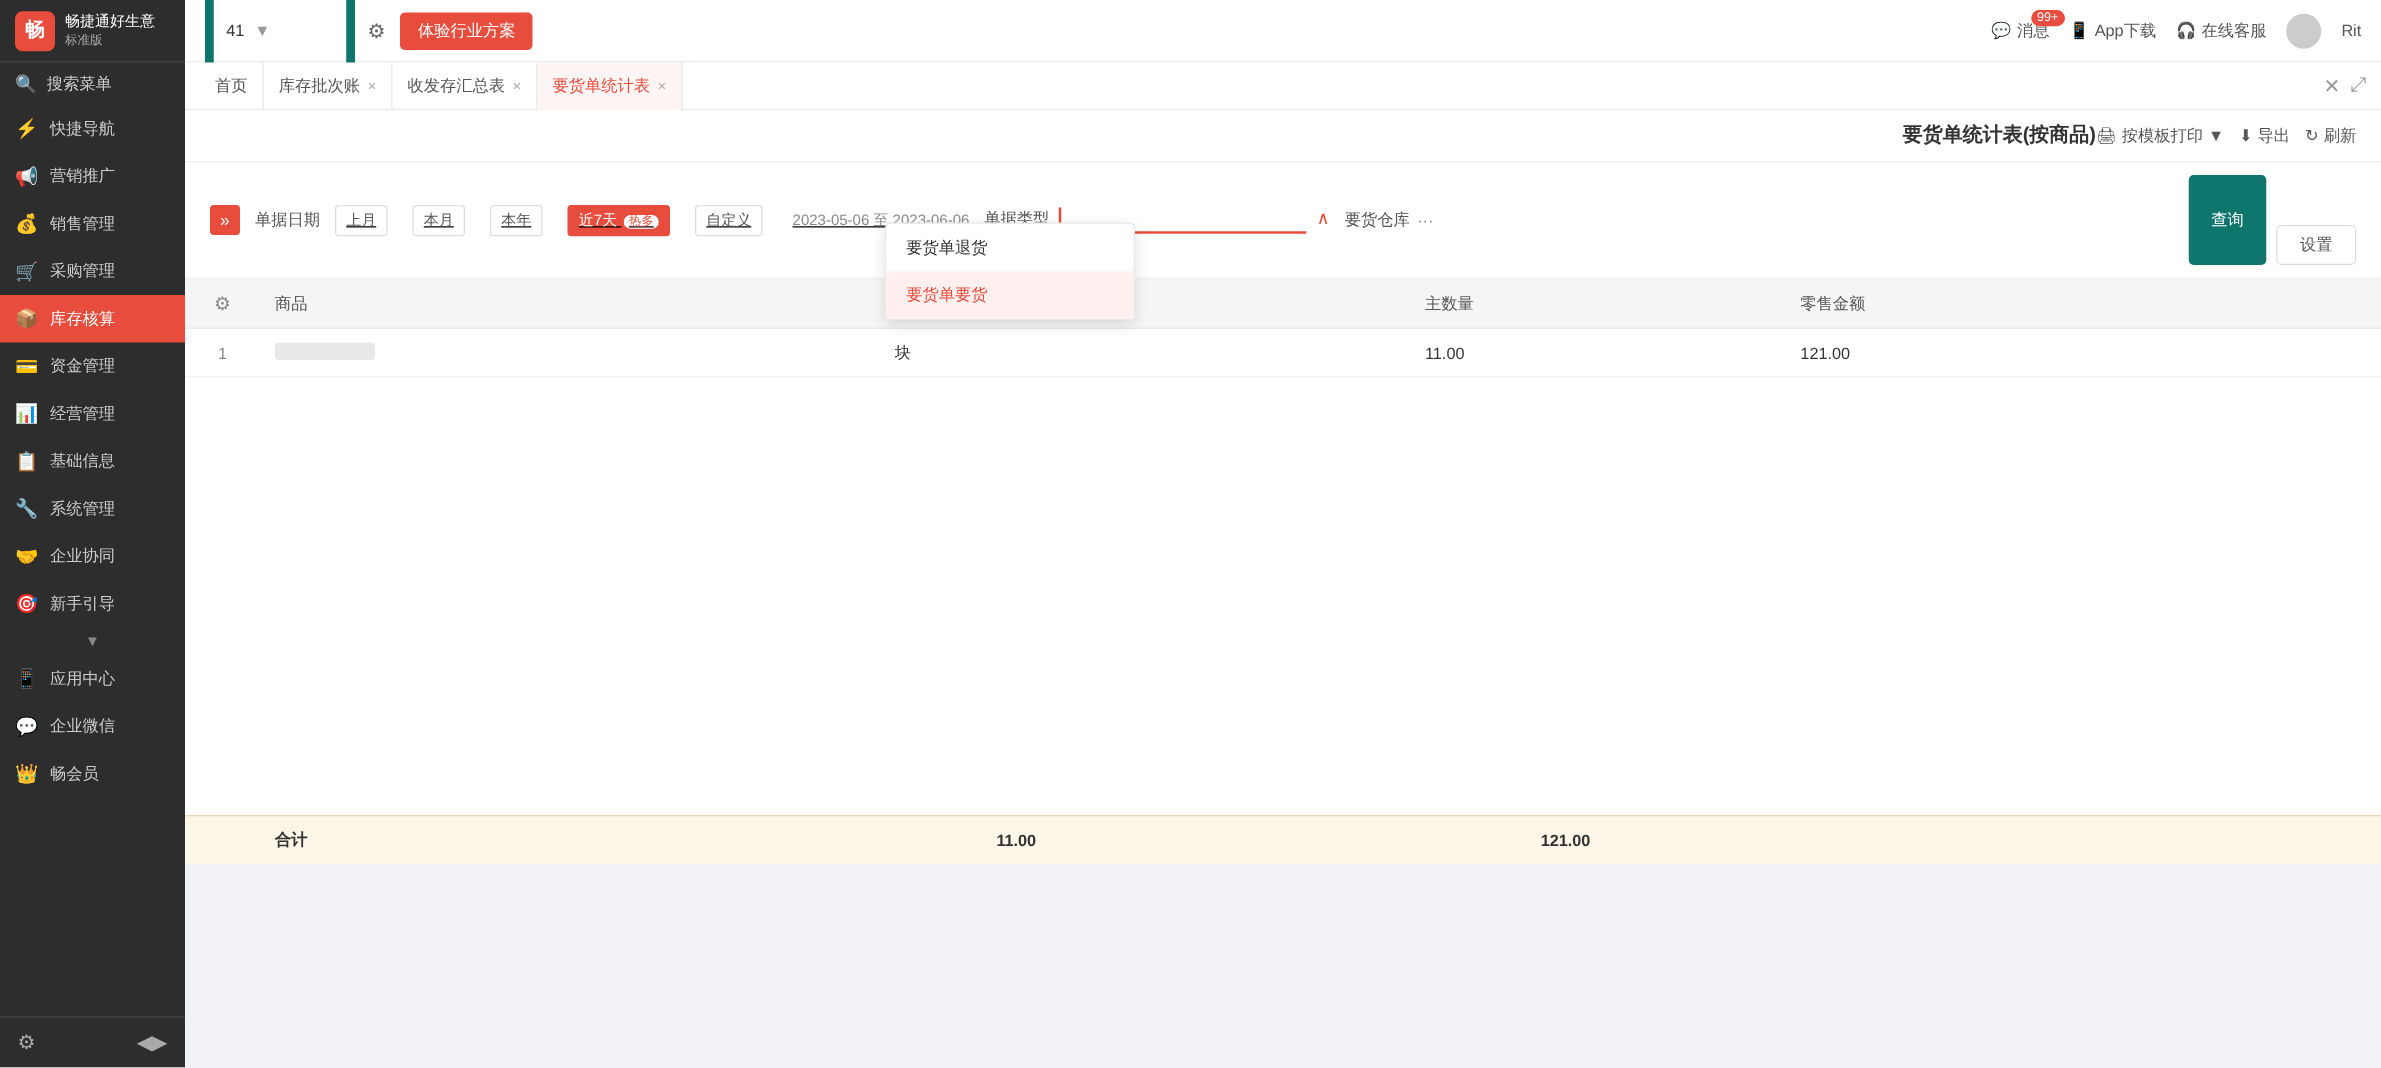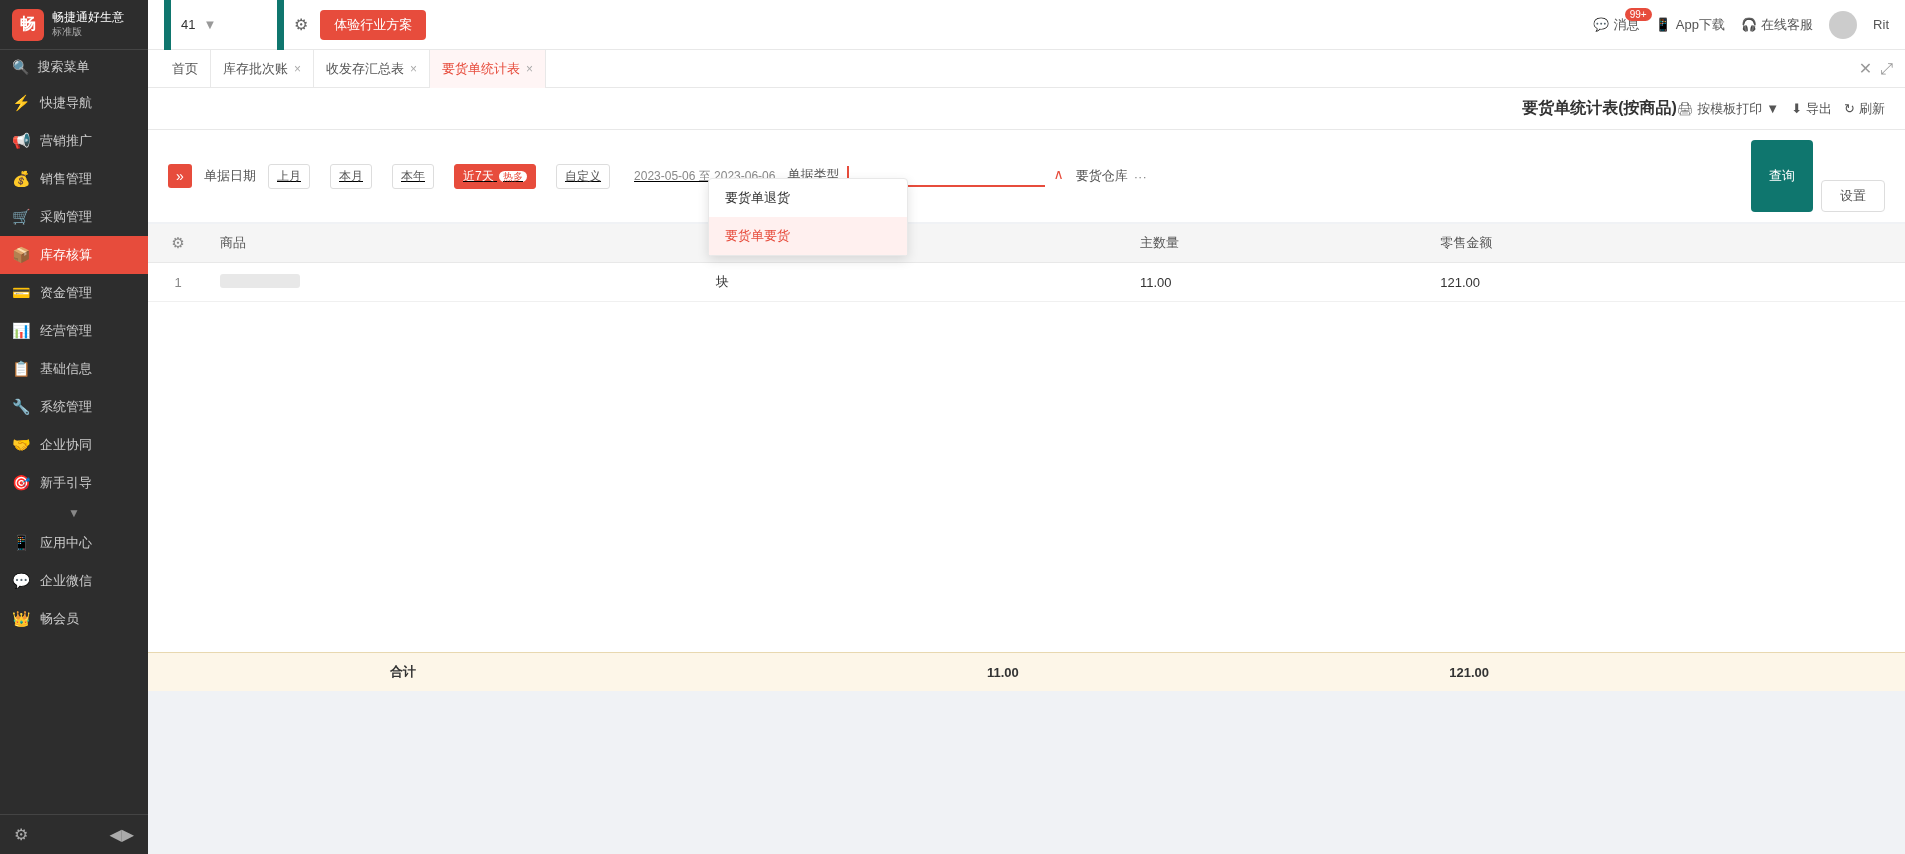--- a/index.html
+++ b/index.html
@@ -211,21 +211,21 @@
       border-bottom: 1px solid #f0f0f0;
     }
     .data-table td:first-child { text-align: center; color: #888; }
     .settings-icon { cursor: pointer; color: #888; font-size: 15px; }
     .cell-link { color: #1890ff; cursor: pointer; }
     .cell-placeholder { display: inline-block; background: #e8e8e8; border-radius: 3px; height: 14px; }
     .summary-table {
       width: 100%; border-collapse: collapse;
     }
     .summary-table td {
-      padding: 10px 12px; font-size: 13px; color: #333; font-weight: bold; text-align: center;
+      padding: 10px 12px; font-size: 13px; color: #333; font-weight: bold;
     }
   </style>
 </head>
 <body>
 
 <div class="sidebar">
   <div class="sidebar-logo">
     <div class="logo-icon">畅</div>
     <div>
       <div class="logo-text">畅捷通好生意</div>

